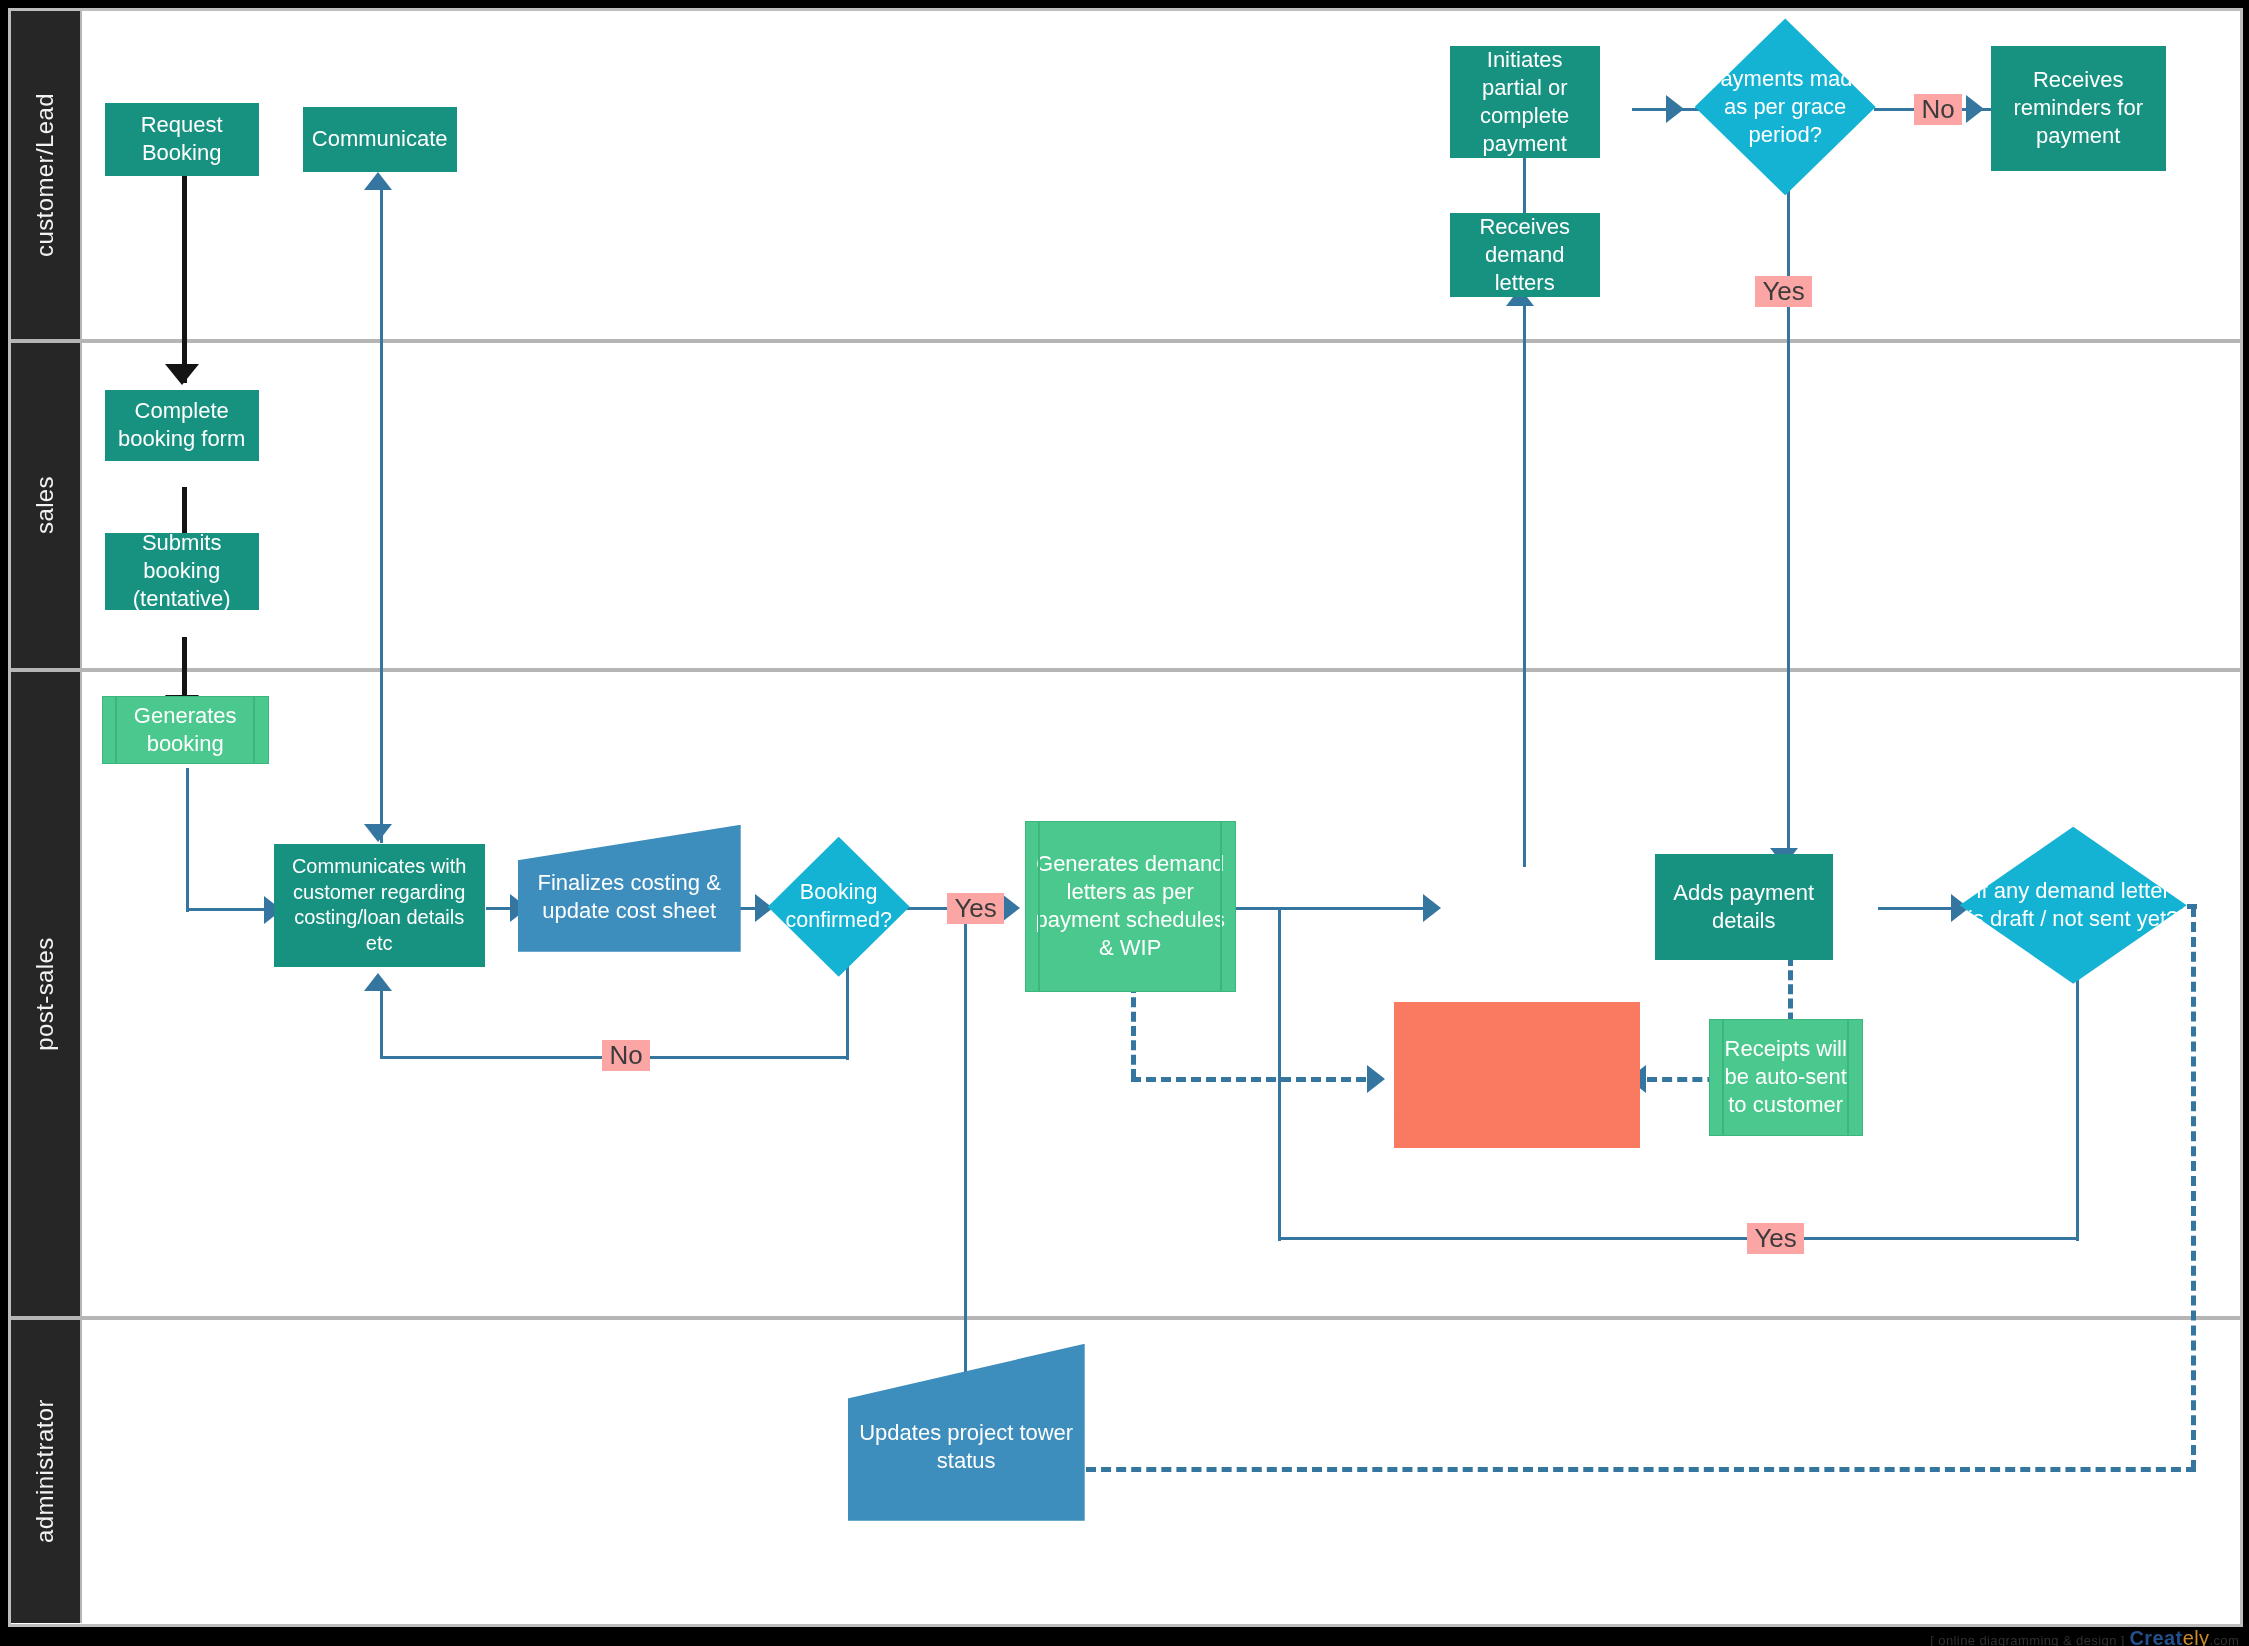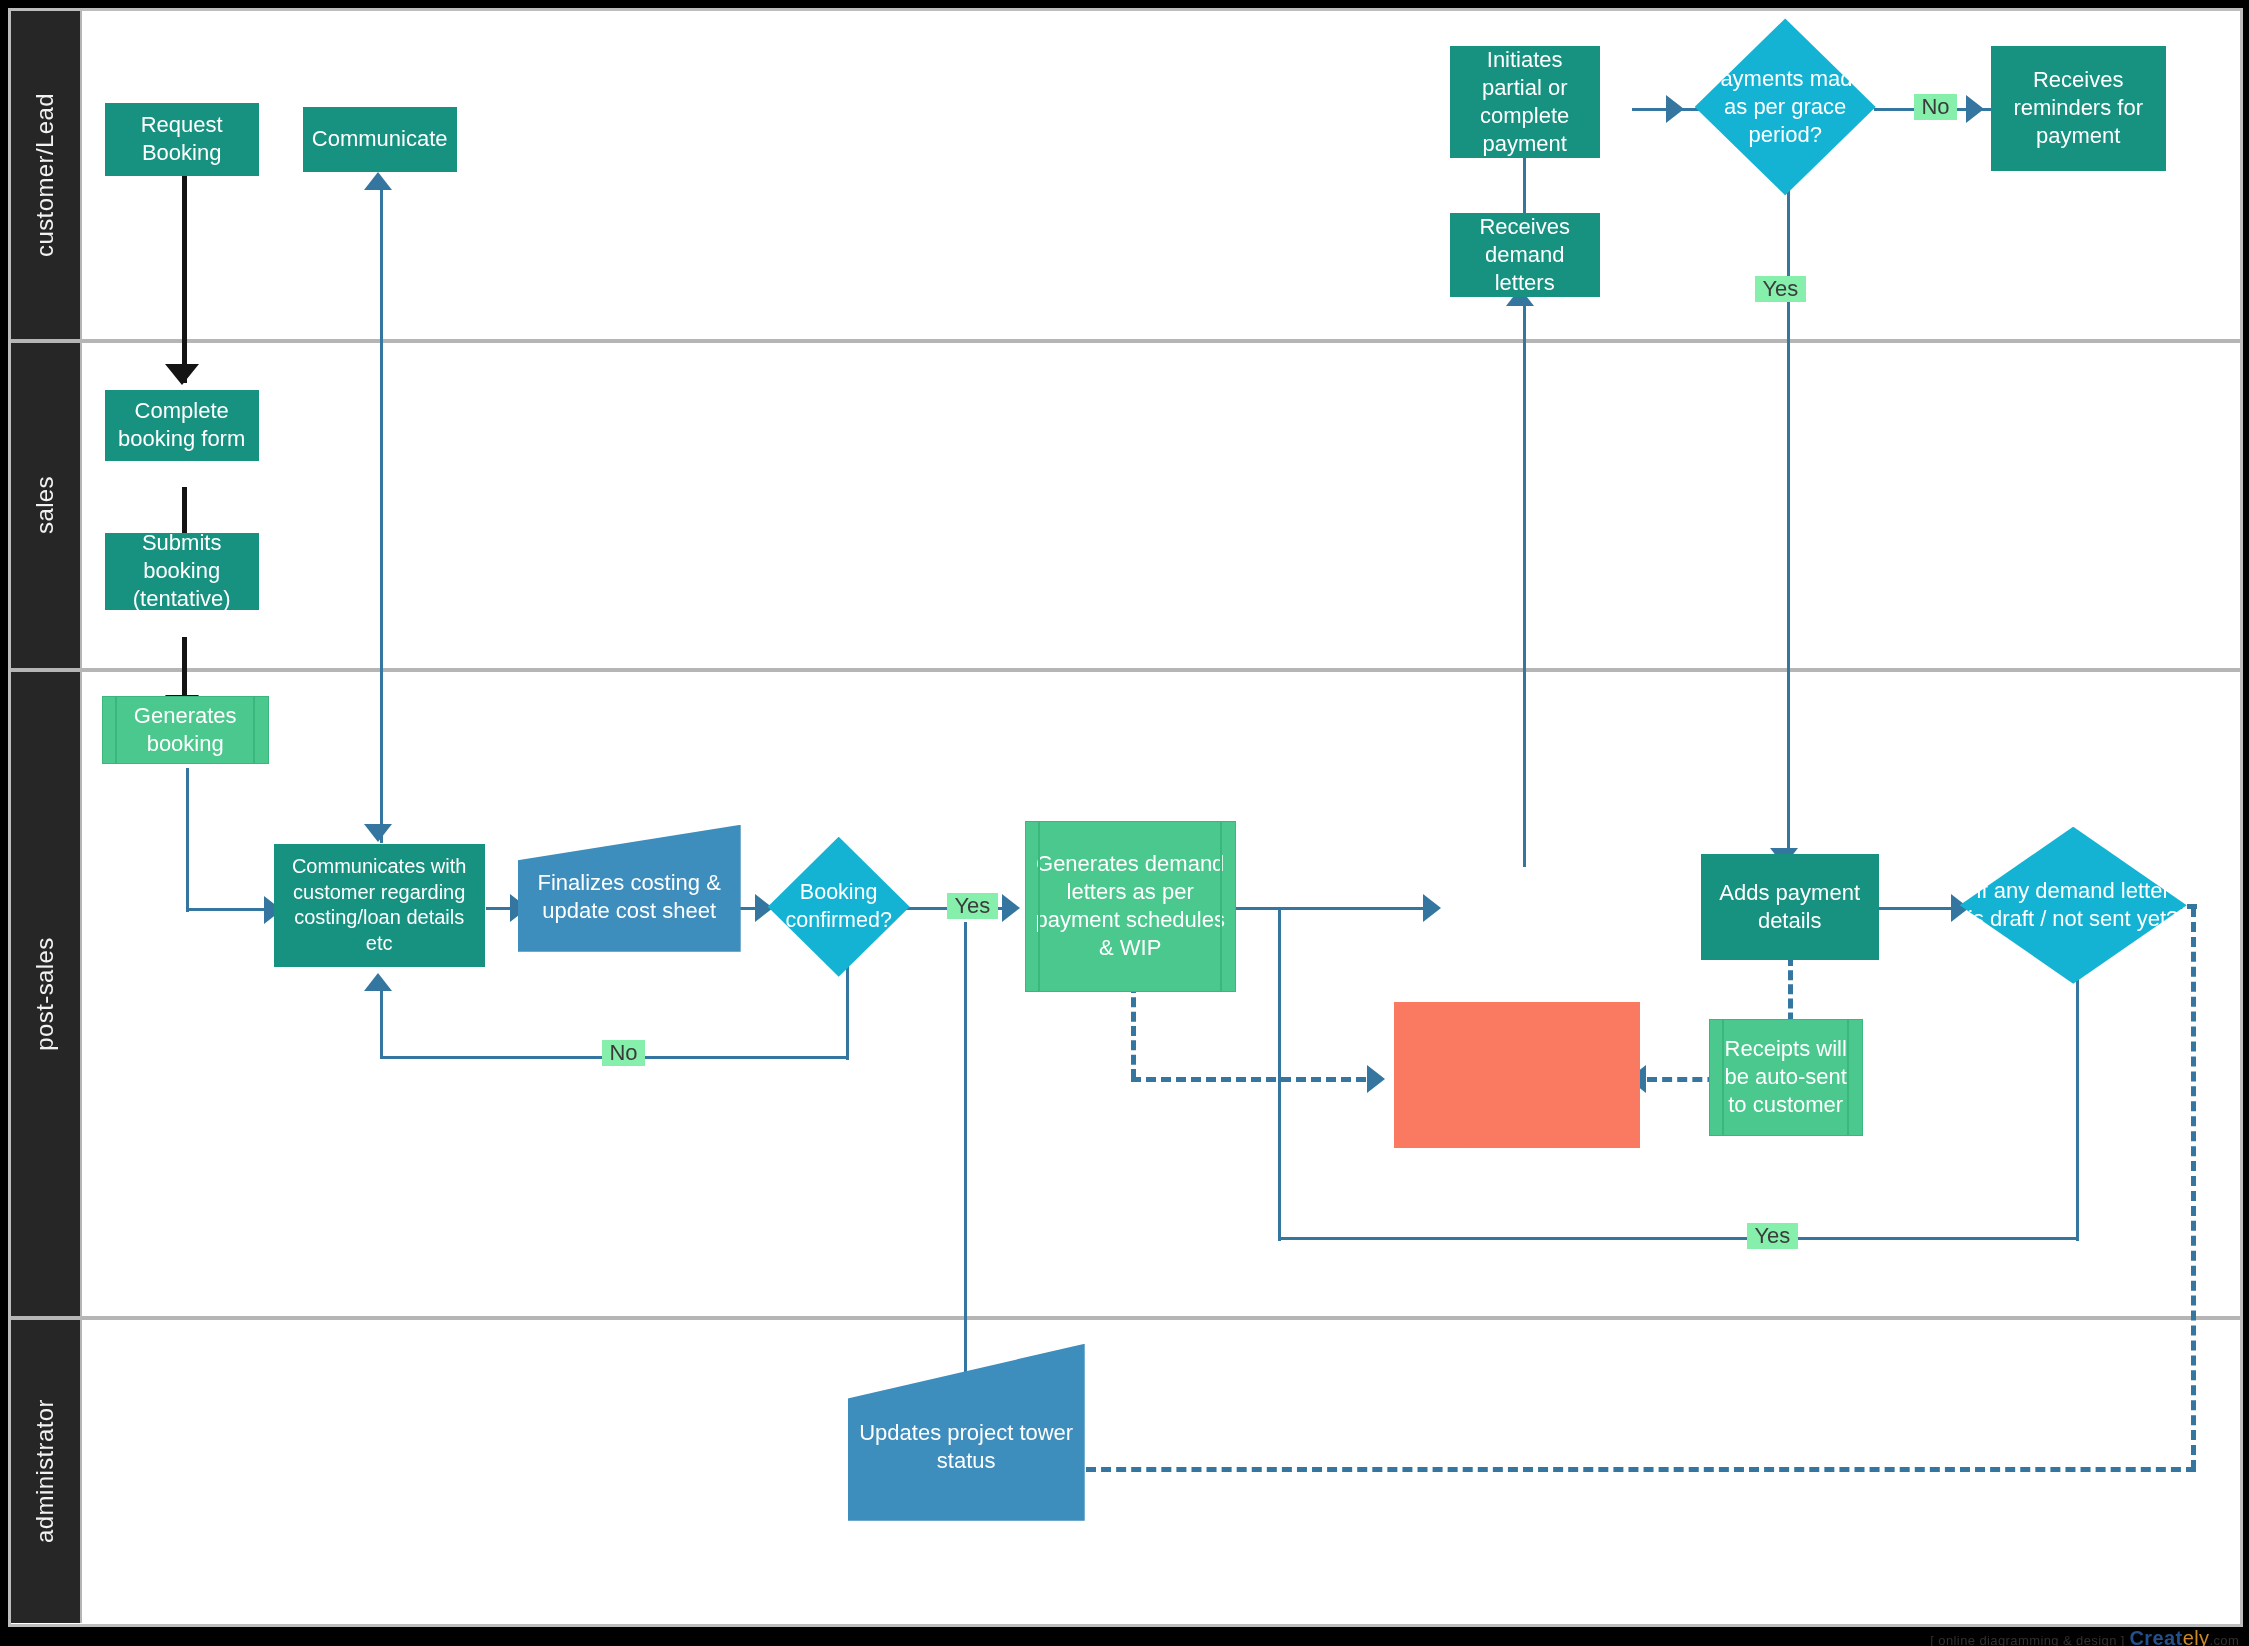--- a/index.html
+++ b/index.html
@@ -120,22 +120,22 @@
   .arw { position:absolute; width:0; height:0; z-index:4; }
   .arw.down  { border-left:14.6px solid transparent; border-right:14.6px solid transparent; border-top:18.4px solid #34769f; }
   .arw.up    { border-left:14.6px solid transparent; border-right:14.6px solid transparent; border-bottom:18.4px solid #34769f; }
   .arw.right { border-top:14.6px solid transparent;  border-bottom:14.6px solid transparent; border-left:18.4px solid #34769f; }
   .arw.left  { border-top:14.6px solid transparent;  border-bottom:14.6px solid transparent; border-right:18.4px solid #34769f; }
   .arw.down.black  { border-top-color:#141414;  border-left-width:17.7px; border-right-width:17.7px; border-top-width:21.5px;}
 
   .elabel {
     position:absolute;
     color:#3b3b3b;
-    font-size:22px;
-    background:#86efac;
+    font-size:26px;
+    background:#fca5a5;
     padding:0 7.7px;
     z-index:5;
     white-space:nowrap;
   }
 
   .wmark {
     position:absolute;
     right:10.8px; bottom:-3.1px;
     font-size:15.4px;
     color:#2a5fa5;
@@ -298,21 +298,21 @@
     <div class="node diamond" style="left:757px;top:826px;width:142px;height:140px;font-size:21.5px;">
       <div class="dshape"></div>
       <div class="dtext">Booking confirmed?</div>
     </div>
 
     <div class="node lightgrn" style="left:1014px;top:810px;width:211px;height:171px;font-size:22px;">
       <span>Generates demand letters as per payment schedules &amp; WIP</span>
     </div>
 
 
-    <div class="node teal" style="left:1690px;top:843px;width:178px;height:106px;font-size:22px;">
+    <div class="node teal" style="left:1644px;top:843px;width:178px;height:106px;font-size:22px;">
       <span>Adds payment details</span>
     </div>
 
     <div class="node diamond" style="left:1949px;top:816px;width:227px;height:157px;font-size:22px;">
       <div class="dshape"></div>
       <div class="dtext">if any demand letter is  draft / not sent yet?</div>
     </div>
 
     <div class="node doc" style="left:1383px;top:991px;width:246px;height:146px;font-size:22px;">
       <svg class="docshape" viewBox="0 0 320 190" preserveAspectRatio="none" style="position:absolute;inset:0;width:100%;height:100%;">

